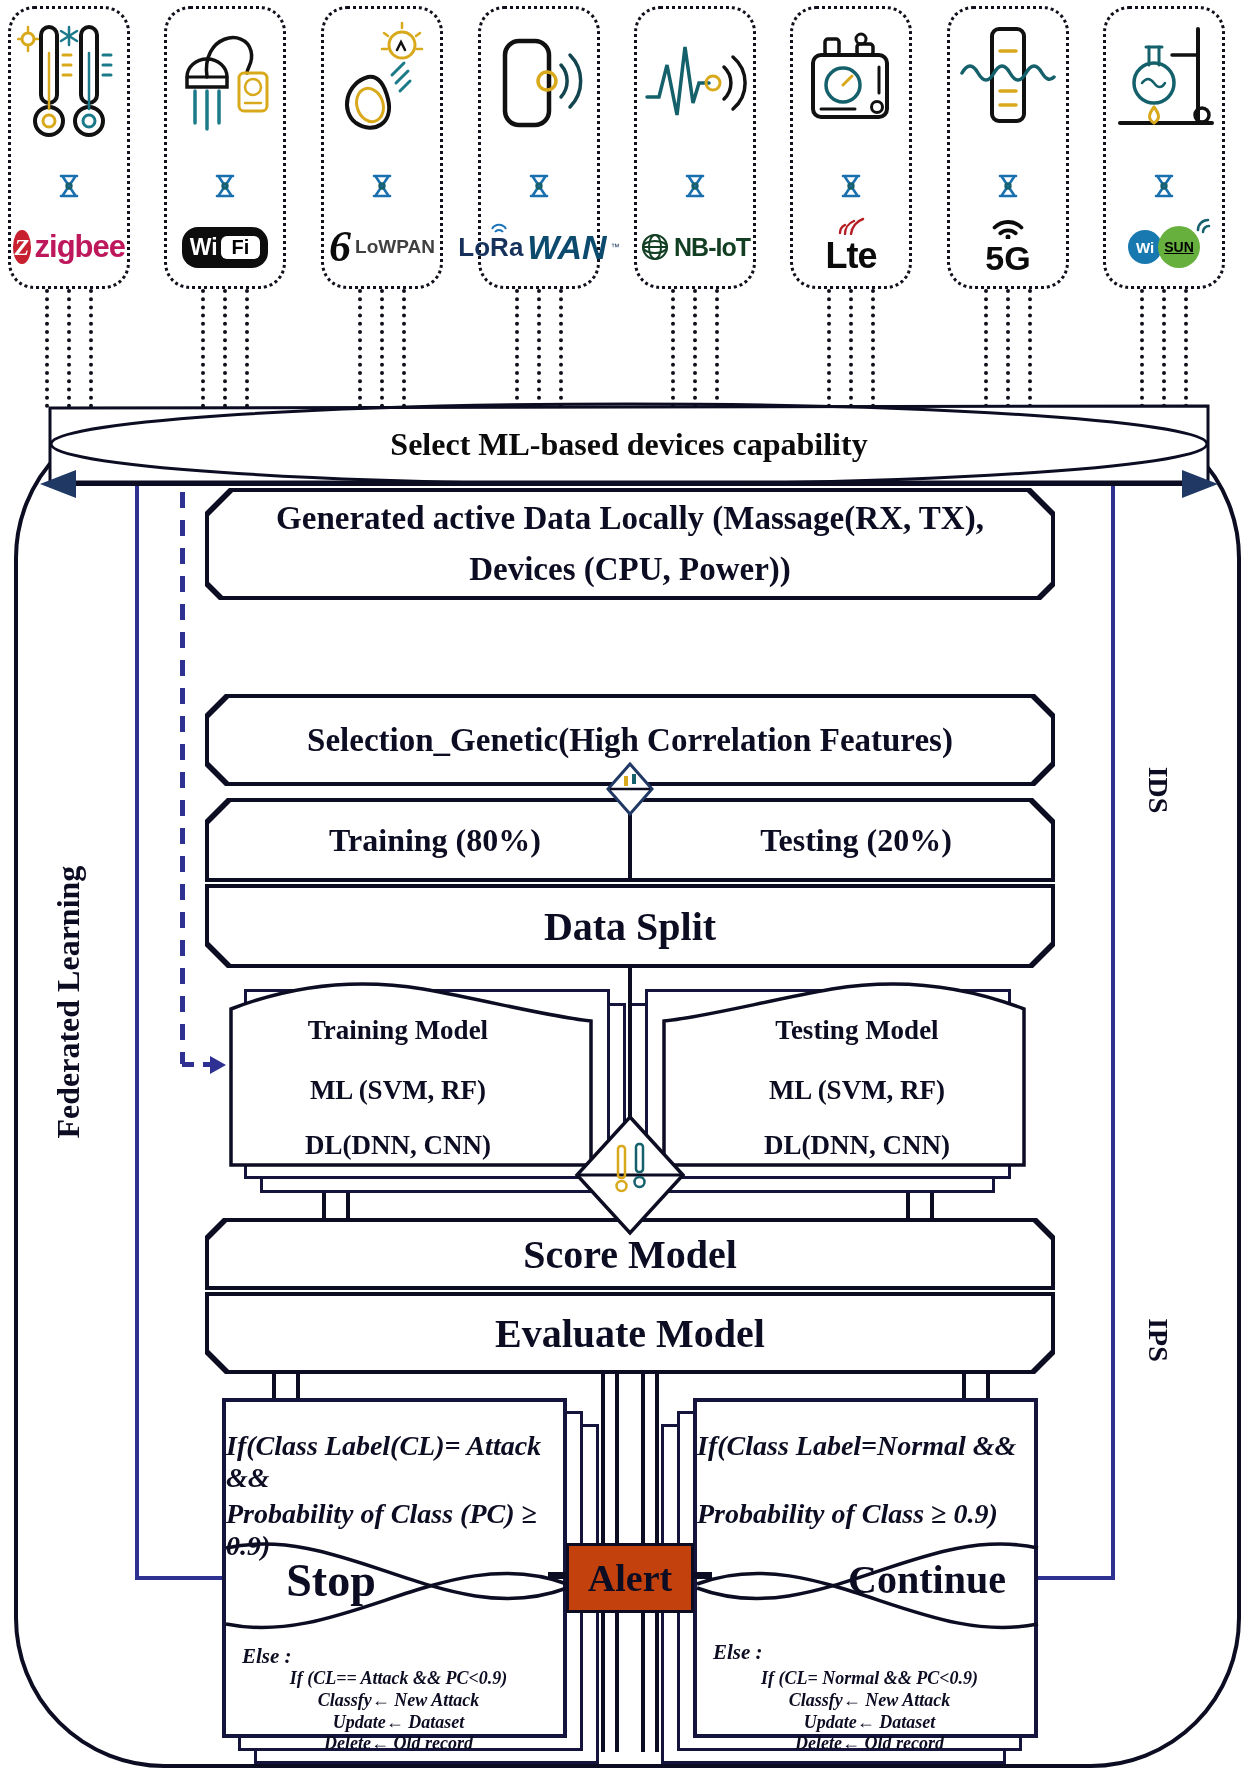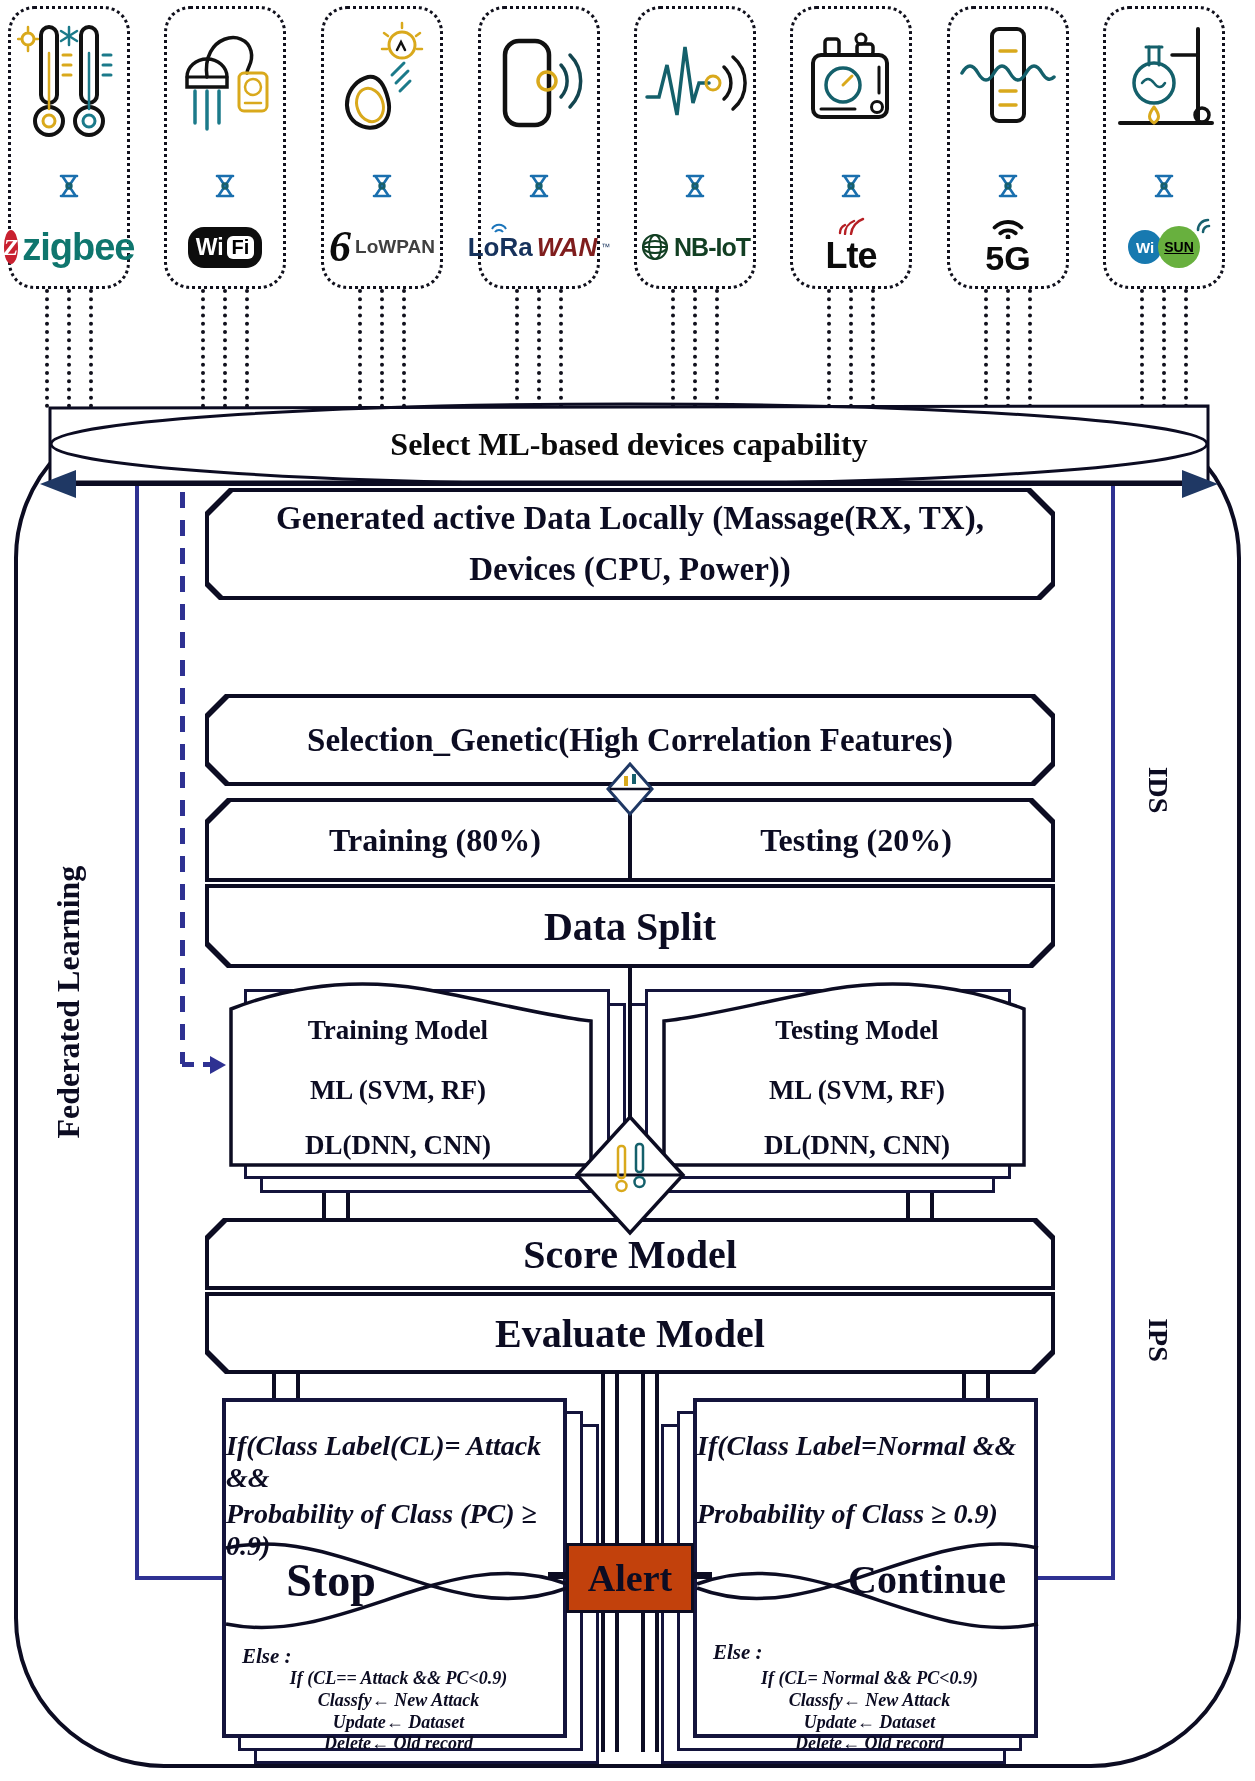--- a/index.html
+++ b/index.html
@@ -36,28 +36,28 @@
   .dcard{position:absolute;width:345px;height:340px;background:#fff;border:4px solid #14143c;box-sizing:border-box;}
   .cond{position:absolute;width:345px;font-size:28px;font-style:italic;font-weight:bold;text-align:left;}
   .elsel{position:absolute;font-size:21px;font-style:italic;font-weight:bold;}
   .eline{position:absolute;width:345px;font-size:18px;font-style:italic;font-weight:bold;text-align:center;}
   .sideways-r{transform:rotate(90deg);transform-origin:center;white-space:nowrap;}
   .sideways-l{transform:rotate(-90deg);transform-origin:center;white-space:nowrap;}
   
   .logo{height:62px;display:flex;align-items:center;justify-content:center;gap:4px;position:relative;width:100%;}
   .zb-badge{width:34px;height:34px;border-radius:50%;background:#C8202F;color:#fff;display:flex;align-items:center;justify-content:center;
             font-family:"Liberation Serif",serif;font-weight:bold;font-style:italic;font-size:24px;}
-  .zb-text{font-family:"Liberation Sans",sans-serif;font-weight:bold;font-size:38px;letter-spacing:-1px;color:#0f766e;}
+  .zb-text{font-family:"Liberation Sans",sans-serif;font-weight:bold;font-size:31px;letter-spacing:-1px;color:#be185d;}
   .wf-wrap{background:#0d0d0d;border-radius:16px;padding:7px 8px;display:flex;align-items:center;gap:3px;}
   .wf-wi{color:#fff;font-family:"Liberation Sans",sans-serif;font-weight:bold;font-size:23px;}
-  .wf-fi{background:#fff;color:#000;border-radius:6px;padding:0 5px;font-family:"Liberation Sans",sans-serif;font-weight:bold;font-size:20px;}
+  .wf-fi{background:#fff;color:#000;border-radius:6px;padding:0 11px;font-family:"Liberation Sans",sans-serif;font-weight:bold;font-size:20px;}
   .lp-6{font-family:"Liberation Serif",serif;font-style:italic;font-weight:bold;font-size:44px;color:#0b0b0b;line-height:40px;}
   .lp-text{font-family:"Liberation Sans",sans-serif;font-weight:bold;font-size:19px;color:#404040;}
   .lr-lora{font-family:"Liberation Sans",sans-serif;font-weight:bold;font-size:26px;color:#16325C;}
-  .lr-wan{font-family:"Liberation Sans",sans-serif;font-weight:bold;font-style:italic;font-size:26px;color:#7f1d1d;}
+  .lr-wan{font-family:"Liberation Sans",sans-serif;font-weight:bold;font-style:italic;font-size:34px;color:#0c4a6e;}
   .lr-tm{font-family:"Liberation Sans",sans-serif;font-size:9px;color:#16325C;vertical-align:top;}
   .nb-text{font-family:"Liberation Sans",sans-serif;font-weight:bold;font-size:25px;color:#123F23;letter-spacing:-1px;}
   .lte-text{font-family:"Liberation Sans",sans-serif;font-weight:900;font-size:36px;color:#0b0b0b;letter-spacing:-1px;}
   .g5-text{font-family:"Liberation Sans",sans-serif;font-weight:900;font-size:34px;color:#0b0b0b;}
   .col{display:flex;flex-direction:column;align-items:center;gap:0;}
   .ws-wi{width:34px;height:34px;border-radius:50%;background:#1779B0;color:#fff;display:flex;align-items:center;justify-content:center;
          font-family:"Liberation Sans",sans-serif;font-weight:bold;font-size:15px;z-index:1;}
   .ws-sun{width:42px;height:42px;border-radius:50%;background:#68B03E;color:#000000;display:flex;align-items:center;justify-content:center;
           font-family:"Liberation Sans",sans-serif;font-weight:bold;font-size:14px;margin-left:-8px;z-index:2;text-decoration:underline;}
 </style>

